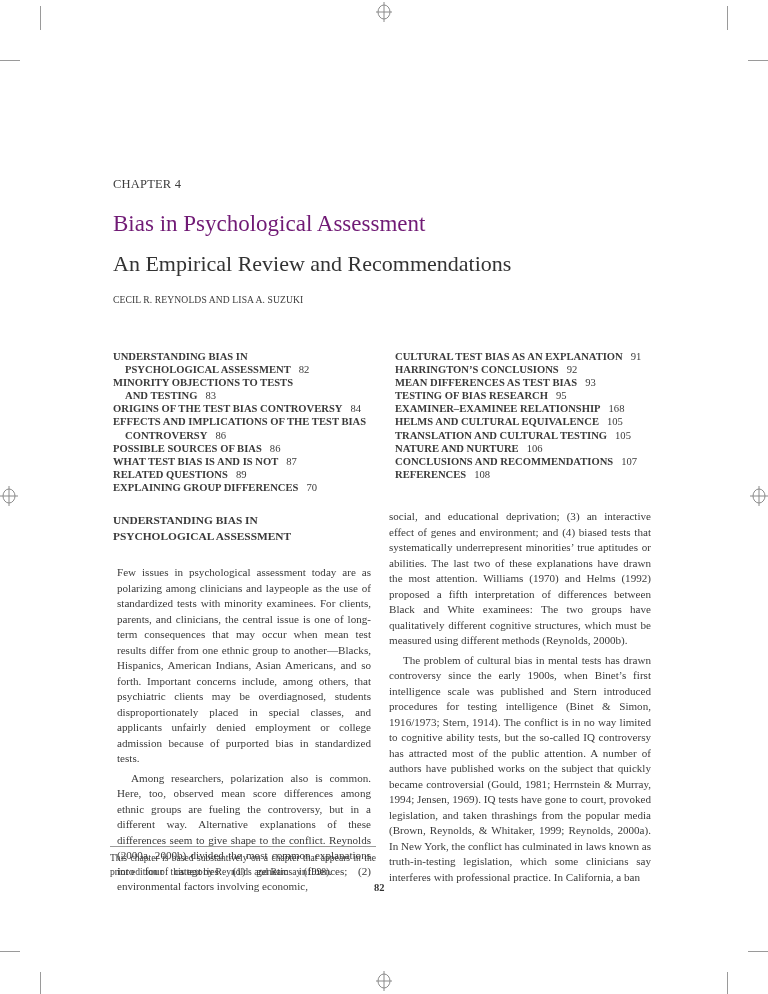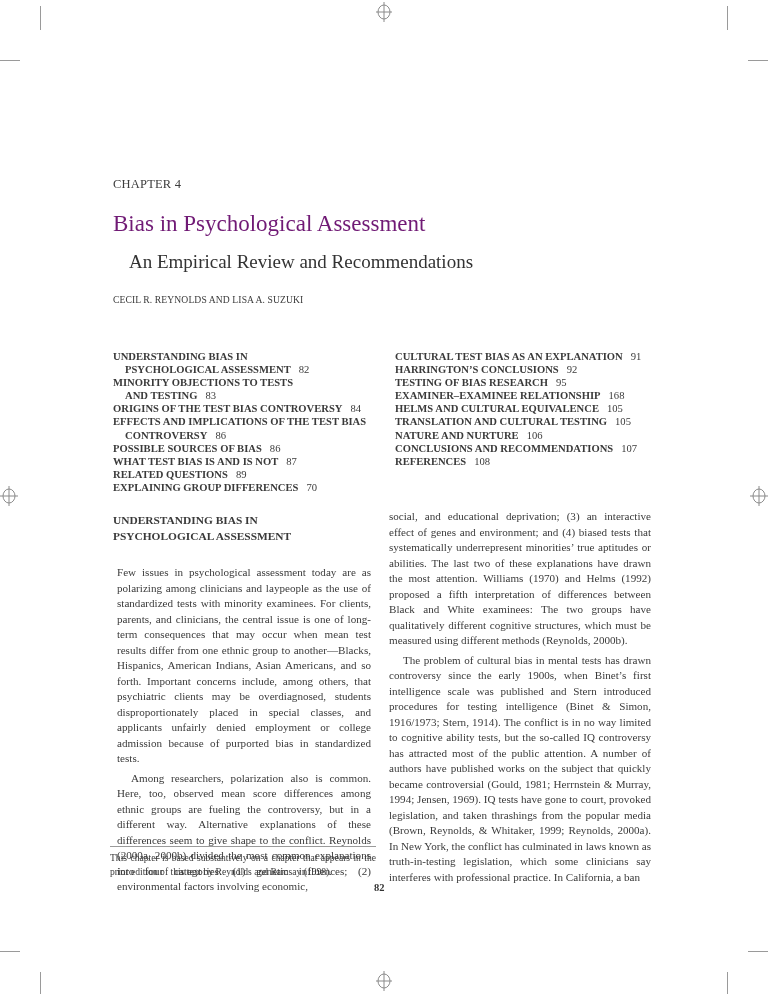--- a/index.html
+++ b/index.html
@@ -7,21 +7,21 @@
          font-family: "Liberation Serif", "DejaVu Serif", serif; color: #3a3a3a; }
   .abs { position: absolute; }
   
   .vline { position: absolute; width: 1px; background: #9a9a9a; }
   .hline { position: absolute; height: 1px; background: #9a9a9a; }
   .reg { position: absolute; width: 18px; height: 20px; }
   .reg svg { display: block; }
 
   .chapter-label { left: 113px; top: 177px; font-size: 12.5px; letter-spacing: 0.2px; color: #3c3c3c; }
   .chapter-title { left: 113px; top: 211px; font-size: 23px; color: #701a75; }
-  .chapter-subtitle { left: 113px; top: 251px; font-size: 19px; color: #333; margin-left: 16px; }
+  .chapter-subtitle { left: 113px; top: 251px; font-size: 22px; color: #333; }
   .authors { left: 113px; top: 294px; font-size: 9.6px; letter-spacing: 0.1px; color: #3a3a3a; text-align: center; }
 
   .toc { position: absolute; font-weight: bold; font-size: 10.6px; line-height: 13.1px; color: #3a3a3a; }
   .toc .item { white-space: nowrap; }
   .toc .cont { padding-left: 12px; }
   .toc .pg { font-weight: normal; margin-left: 8px; }
   .toc-left { left: 113px; top: 350px; }
   .toc-right { left: 395px; top: 350px; }
 
   .col { position: absolute; font-size: 11.1px; line-height: 15.5px; text-align: justify; color: #3a3a3a; }
@@ -98,20 +98,21 @@
     </div>
   <div class="item"><span>POSSIBLE SOURCES OF BIAS</span><span class="pg">86</span></div>
   <div class="item"><span>WHAT TEST BIAS IS AND IS NOT</span><span class="pg">87</span></div>
   <div class="item"><span>RELATED QUESTIONS</span><span class="pg">89</span></div>
   <div class="item"><span>EXPLAINING GROUP DIFFERENCES</span><span class="pg">70</span></div>
 </div>
 
 <div class="toc toc-right">
   <div class="item"><span>CULTURAL TEST BIAS AS AN EXPLANATION</span><span class="pg">91</span></div>
   <div class="item"><span>HARRINGTON’S CONCLUSIONS</span><span class="pg">92</span></div>
+  <div class="item"><span>MEAN DIFFERENCES AS TEST BIAS</span><span class="pg">93</span></div>
   <div class="item"><span>TESTING OF BIAS RESEARCH</span><span class="pg">95</span></div>
   <div class="item"><span>EXAMINER–EXAMINEE RELATIONSHIP</span><span class="pg">168</span></div>
   <div class="item"><span>HELMS AND CULTURAL EQUIVALENCE</span><span class="pg">105</span></div>
   <div class="item"><span>TRANSLATION AND CULTURAL TESTING</span><span class="pg">105</span></div>
   <div class="item"><span>NATURE AND NURTURE</span><span class="pg">106</span></div>
   <div class="item"><span>CONCLUSIONS AND RECOMMENDATIONS</span><span class="pg">107</span></div>
   <div class="item"><span>REFERENCES</span><span class="pg">108</span></div>
 </div>
 
 <div class="abs section-heading">

